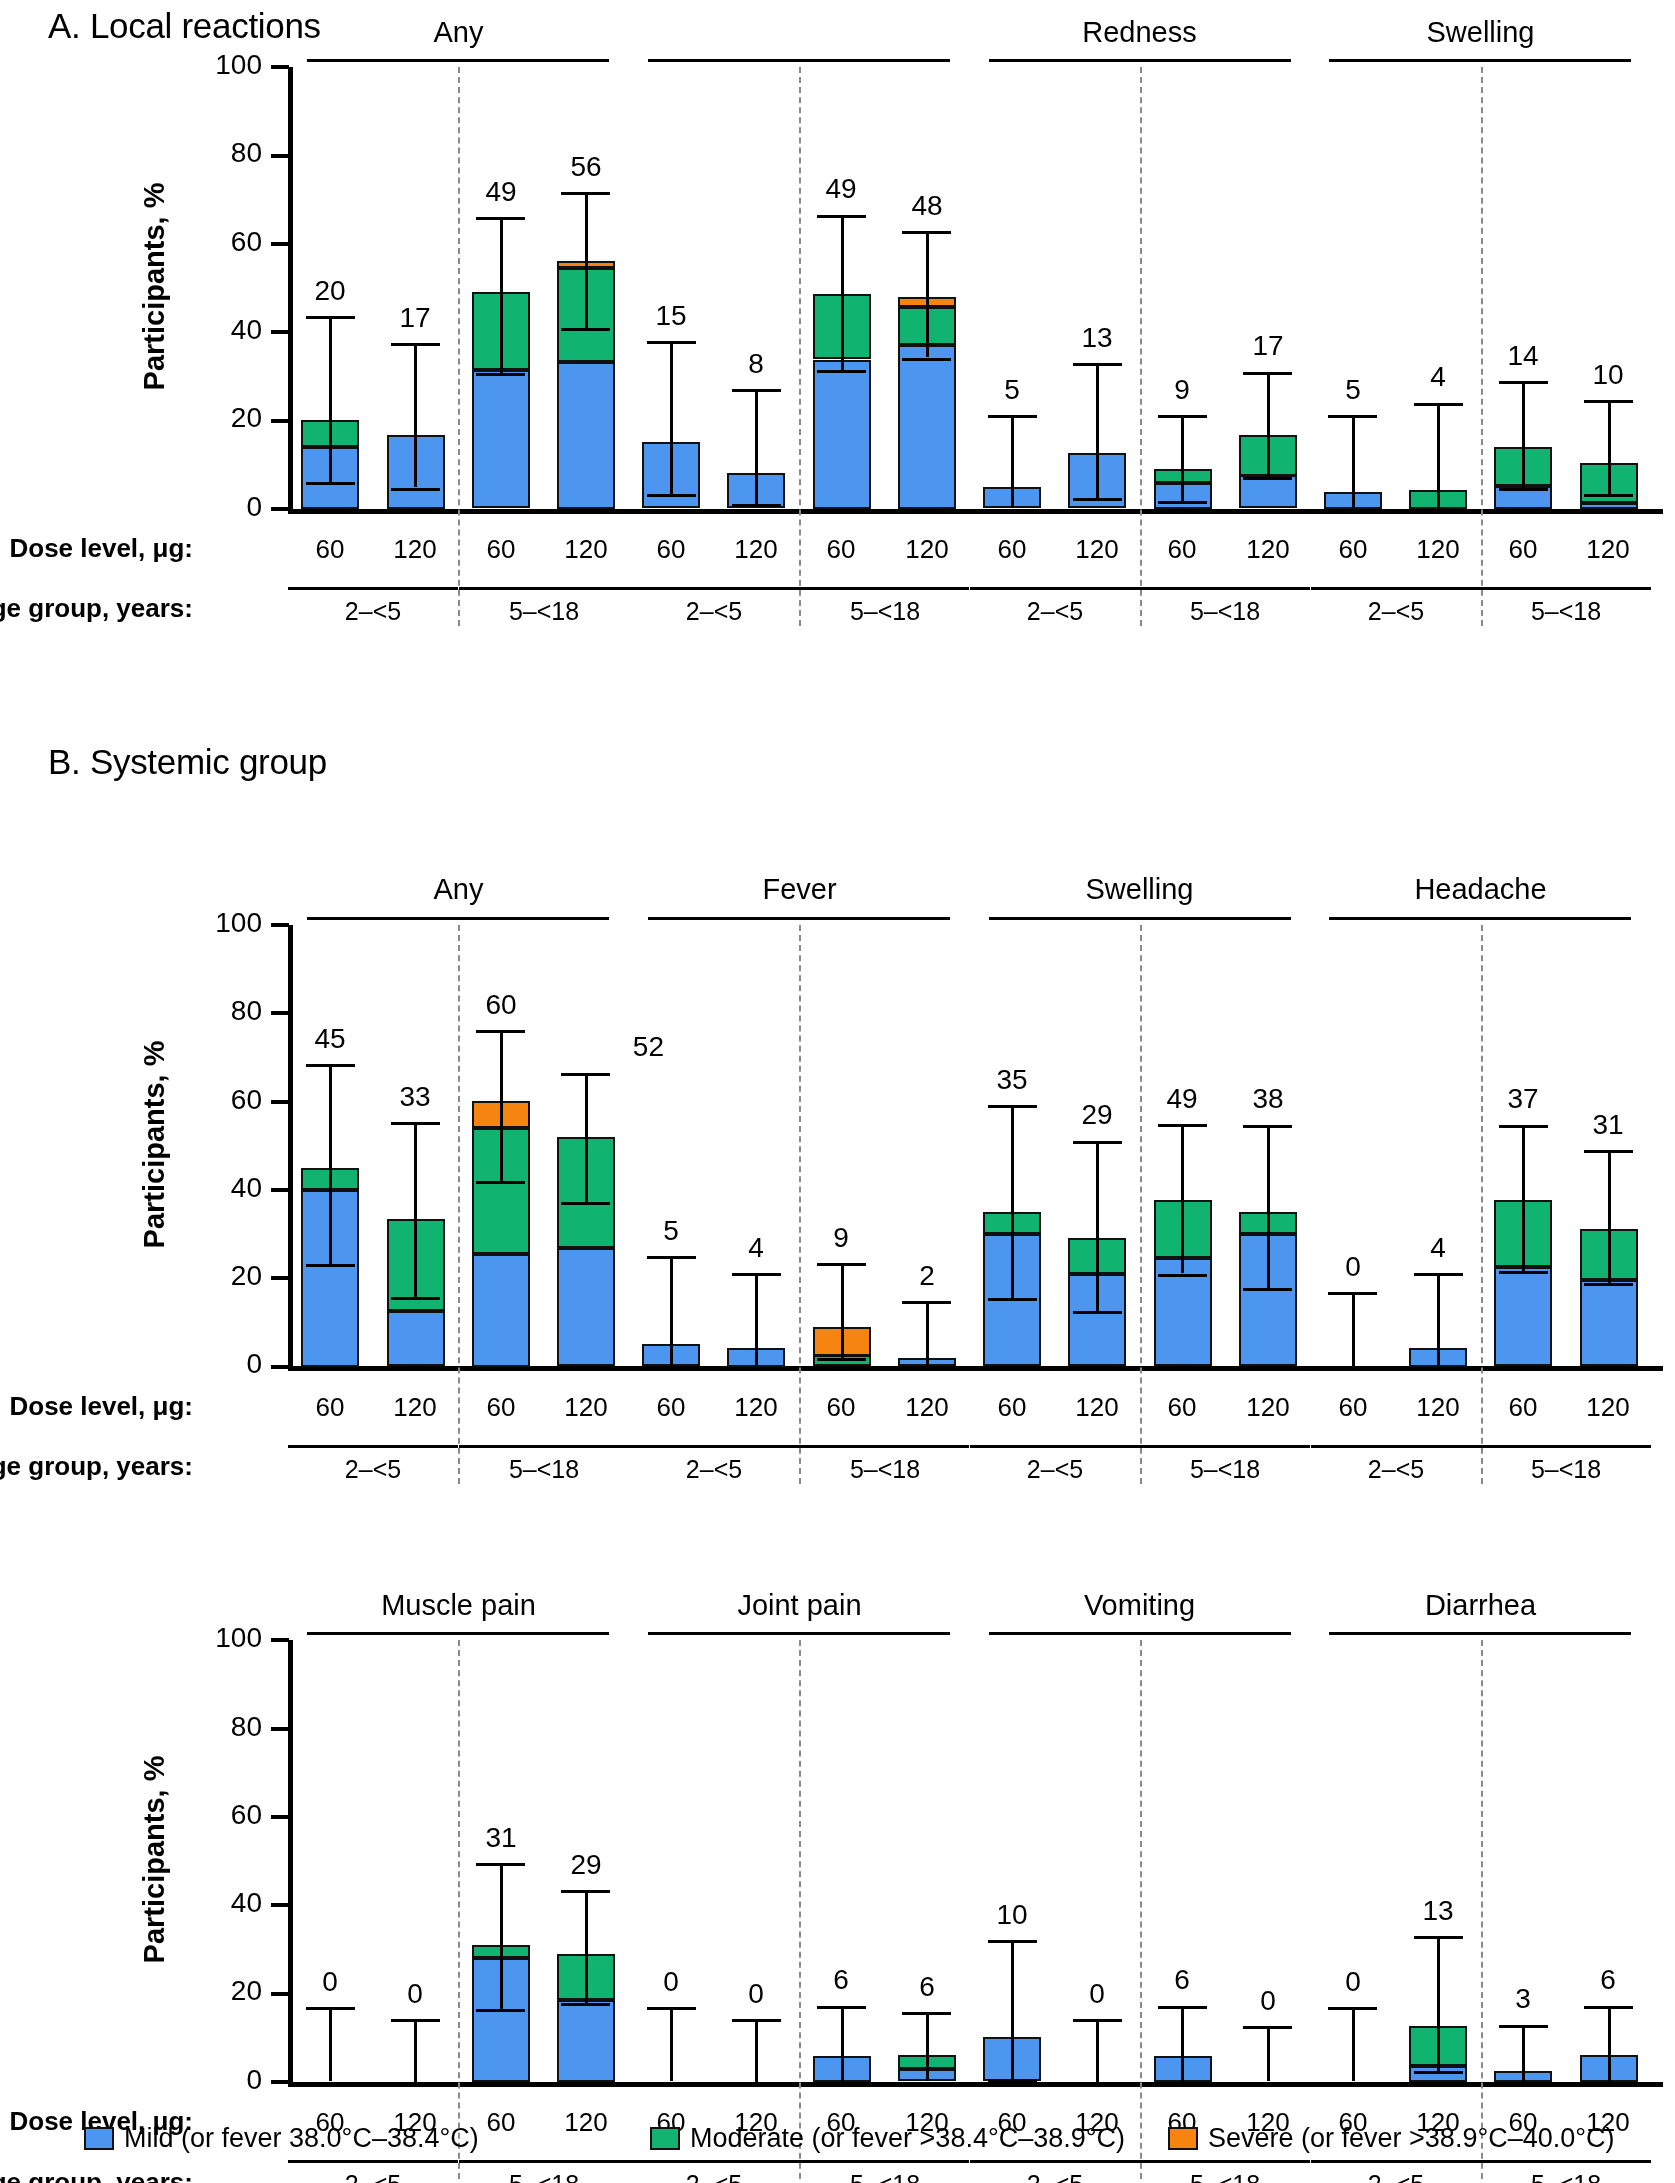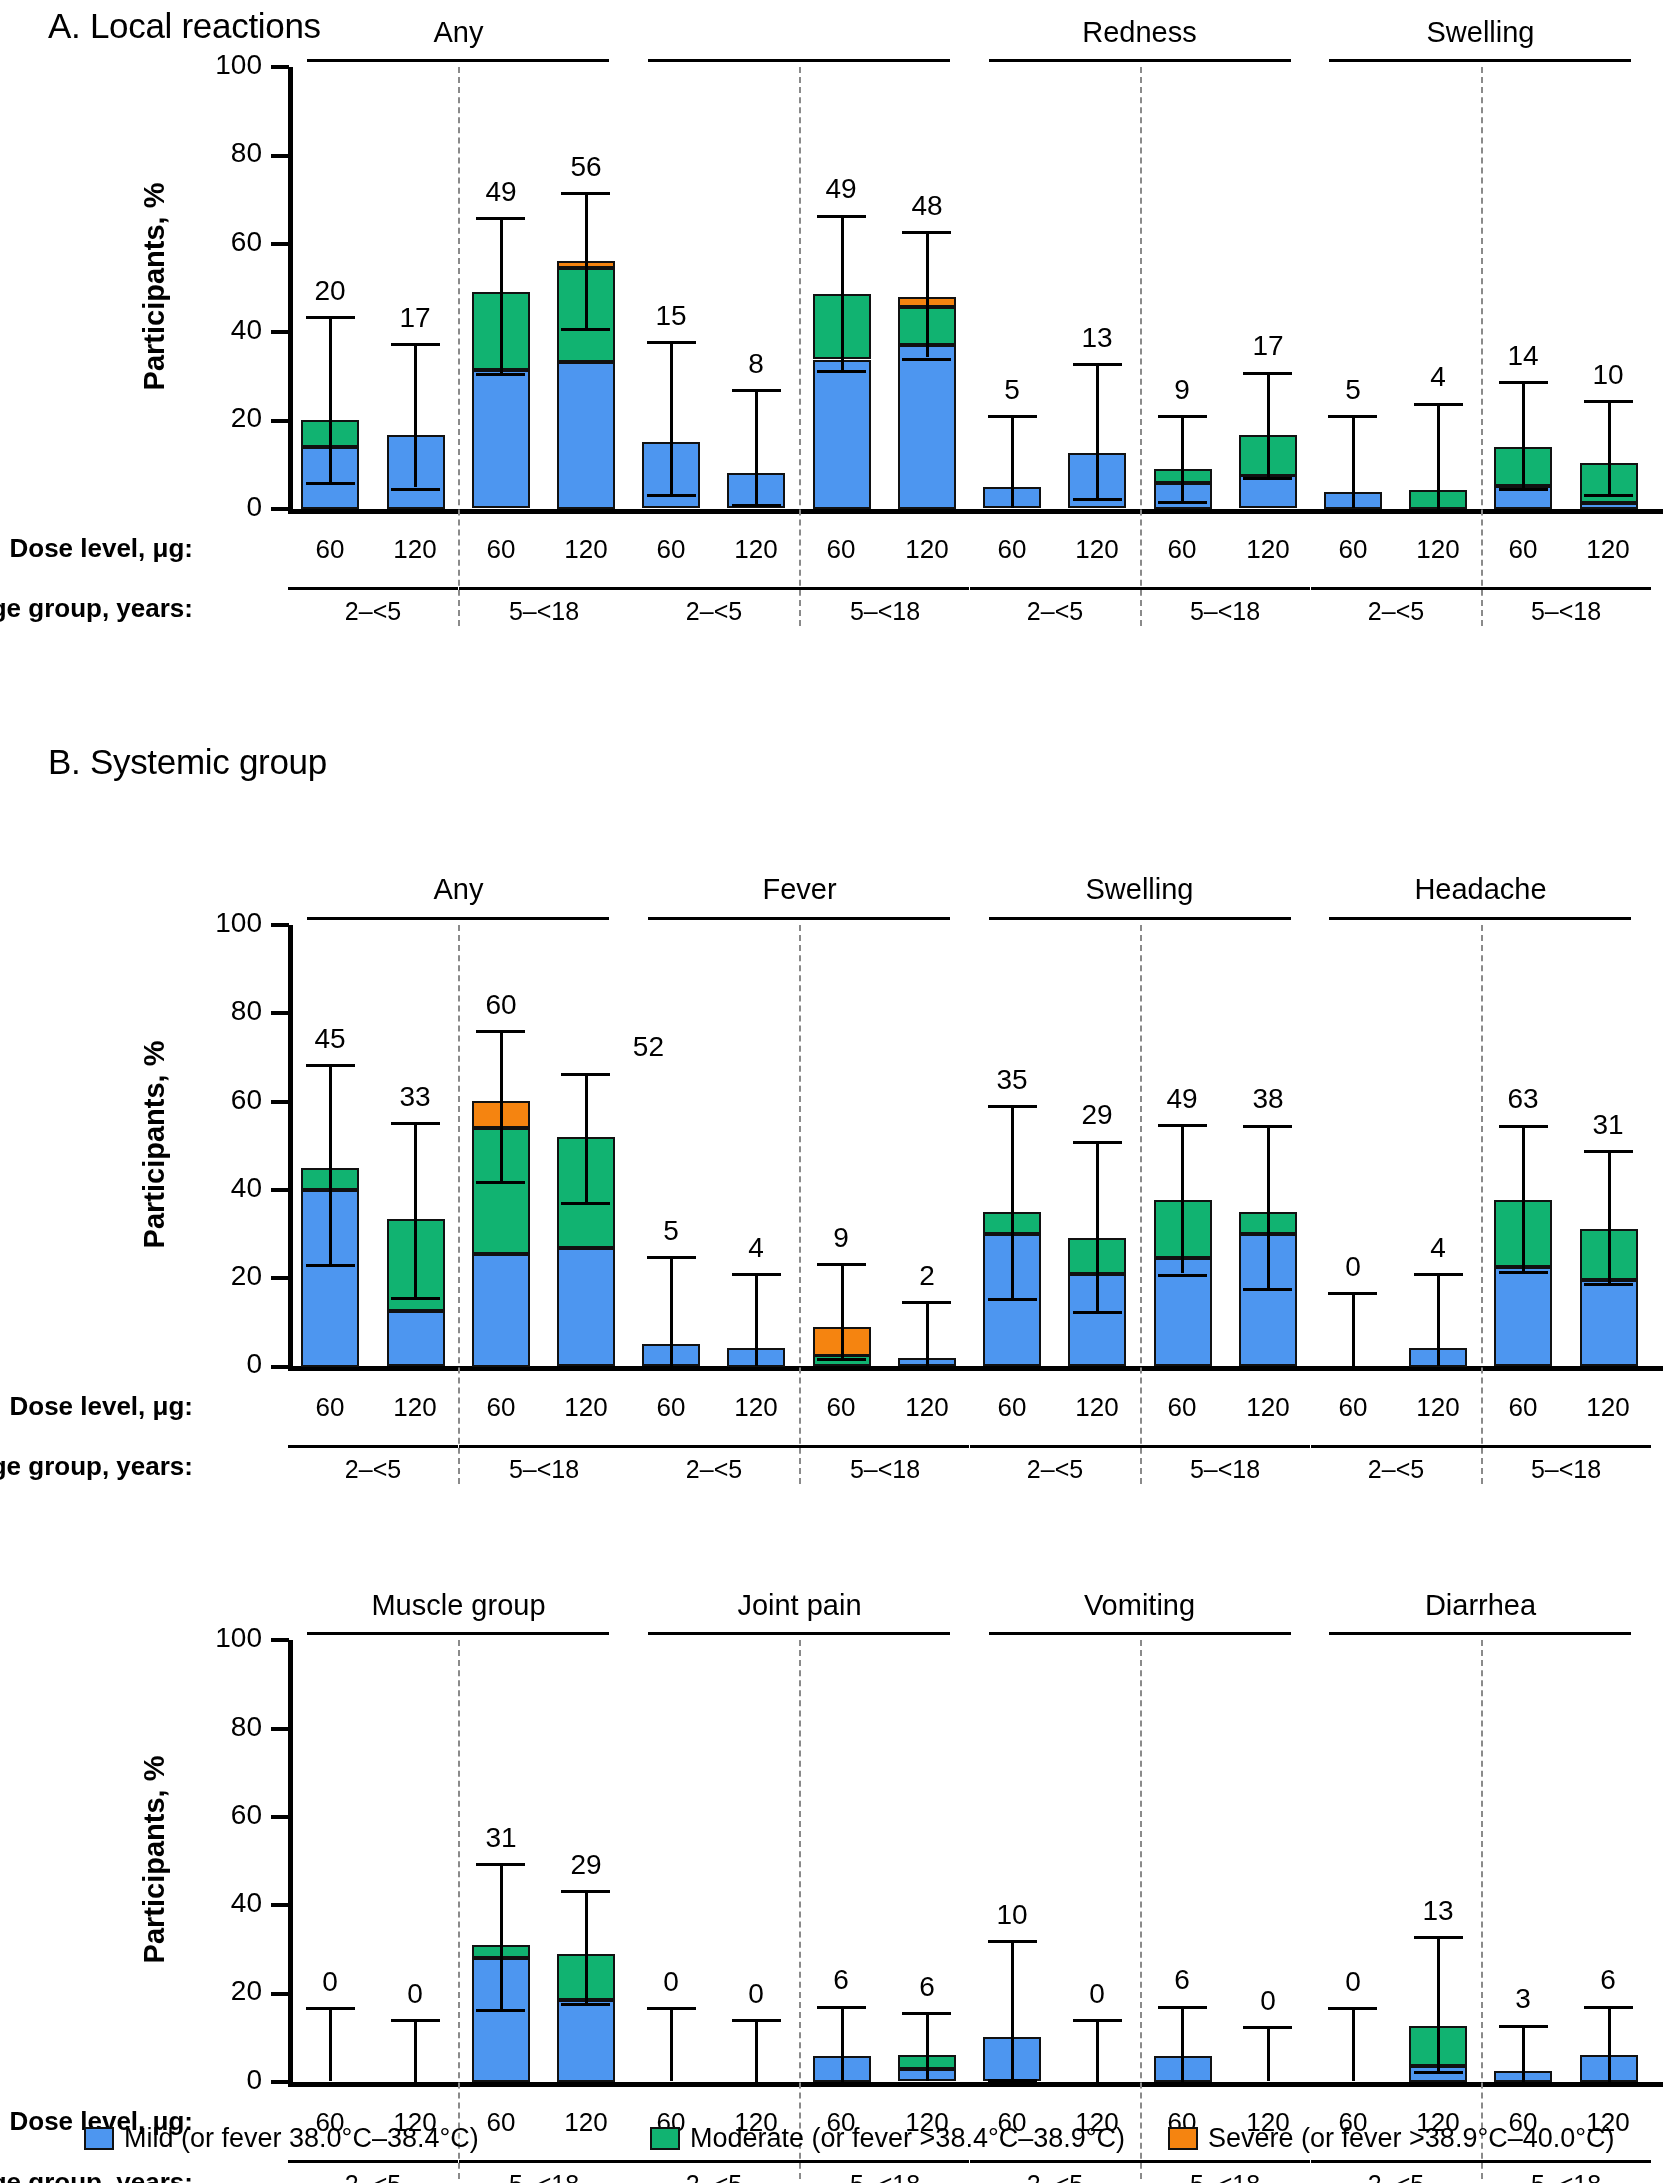--- a/index.html
+++ b/index.html
@@ -402,21 +402,21 @@
     <div class="bar-seg" style="left: 1409px; top: 1348px; width: 58px; height: 18.5px; background: rgb(77, 150, 240);"></div>
     <div class="err-v" style="left: 1437px; top: 1273px; height: 93px;"></div>
     <div class="err-cap" style="left: 1414px; top: 1273px; width: 49px;"></div>
     <div class="bar-value" style="left: 1360px; top: 1232px; width: 156px;">4</div>
     <div class="dose-label" style="left: 1360px; top: 1392px; width: 156px;">120</div>
     <div class="bar-seg" style="left: 1494px; top: 1267px; width: 58px; height: 99px; background: rgb(77, 150, 240);"></div>
     <div class="bar-seg" style="left: 1494px; top: 1200px; width: 58px; height: 67px; background: rgb(17, 179, 113);"></div>
     <div class="err-v" style="left: 1522px; top: 1125px; height: 146px;"></div>
     <div class="err-cap" style="left: 1499px; top: 1125px; width: 49px;"></div>
     <div class="err-cap" style="left: 1499px; top: 1271px; width: 49px;"></div>
-    <div class="bar-value" style="left: 1445px; top: 1083px; width: 156px;">63</div>
+    <div class="bar-value" style="left: 1445px; top: 1083px; width: 156px;">37</div>
     <div class="dose-label" style="left: 1445px; top: 1392px; width: 156px;">60</div>
     <div class="bar-seg" style="left: 1580px; top: 1280px; width: 58px; height: 86px; background: rgb(77, 150, 240);"></div>
     <div class="bar-seg" style="left: 1580px; top: 1229px; width: 58px; height: 51px; background: rgb(17, 179, 113);"></div>
     <div class="err-v" style="left: 1608px; top: 1150px; height: 133px;"></div>
     <div class="err-cap" style="left: 1584px; top: 1150px; width: 49px;"></div>
     <div class="err-cap" style="left: 1584px; top: 1283px; width: 49px;"></div>
     <div class="bar-value" style="left: 1530px; top: 1109px; width: 156px;">31</div>
     <div class="dose-label" style="left: 1530px; top: 1392px; width: 156px;">120</div>
     <div class="age-rule" style="left: 1311px; top: 1445px; width: 170px;"></div>
     <div class="age-label" style="left: 1284px; top: 1455px; width: 224px;">2–&lt;5</div>
@@ -432,21 +432,21 @@
     <div class="ytick-label" style="left: 156px; top: 1711px; width: 106px;">80</div>
     <div class="tick-mark" style="left: 271px; top: 1815px; width: 18px;"></div>
     <div class="ytick-label" style="left: 156px; top: 1799px; width: 106px;">60</div>
     <div class="tick-mark" style="left: 271px; top: 1903px; width: 18px;"></div>
     <div class="ytick-label" style="left: 156px; top: 1887px; width: 106px;">40</div>
     <div class="tick-mark" style="left: 271px; top: 1992px; width: 18px;"></div>
     <div class="ytick-label" style="left: 156px; top: 1975px; width: 106px;">20</div>
     <div class="tick-mark" style="left: 271px; top: 2080px; width: 18px;"></div>
     <div class="ytick-label" style="left: 156px; top: 2064px; width: 106px;">0</div>
     <div class="ylabel" style="left: -25px; top: 1843px; width: 358px;">Participants, %</div>
-    <div class="group-title" style="left: 235px; top: 1589px; width: 447px;">Muscle group</div>
+    <div class="group-title" style="left: 235px; top: 1589px; width: 447px;">Muscle pain</div>
     <div class="group-rule" style="left: 307px; top: 1632px; width: 302px;"></div>
     <div class="divider" style="left: 458px; top: 1640px; height: 559px;"></div>
     <div class="err-v" style="left: 329px; top: 2007px; height: 74px;"></div>
     <div class="err-cap" style="left: 306px; top: 2007px; width: 49px;"></div>
     <div class="bar-value" style="left: 252px; top: 1966px; width: 156px;">0</div>
     <div class="dose-label" style="left: 252px; top: 2107px; width: 156px;">60</div>
     <div class="err-v" style="left: 414px; top: 2019px; height: 63px;"></div>
     <div class="err-cap" style="left: 391px; top: 2019px; width: 49px;"></div>
     <div class="bar-value" style="left: 337px; top: 1978px; width: 156px;">0</div>
     <div class="dose-label" style="left: 337px; top: 2107px; width: 156px;">120</div>

